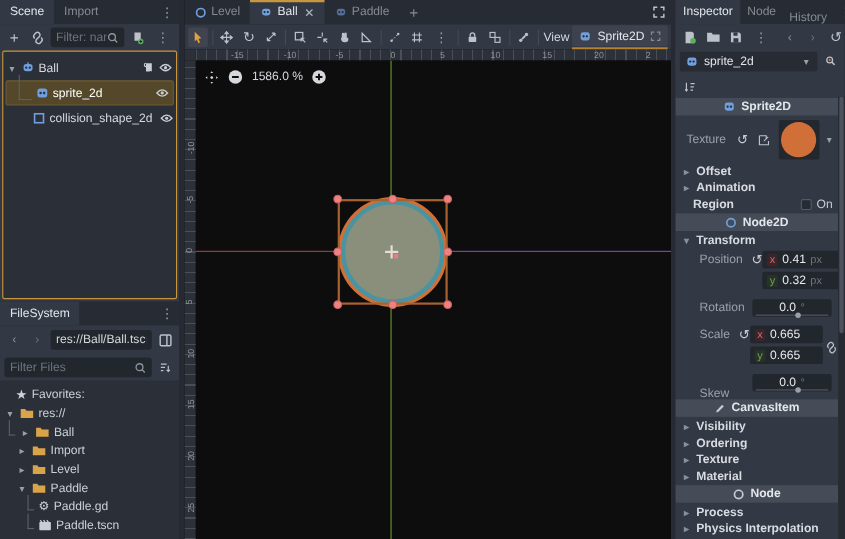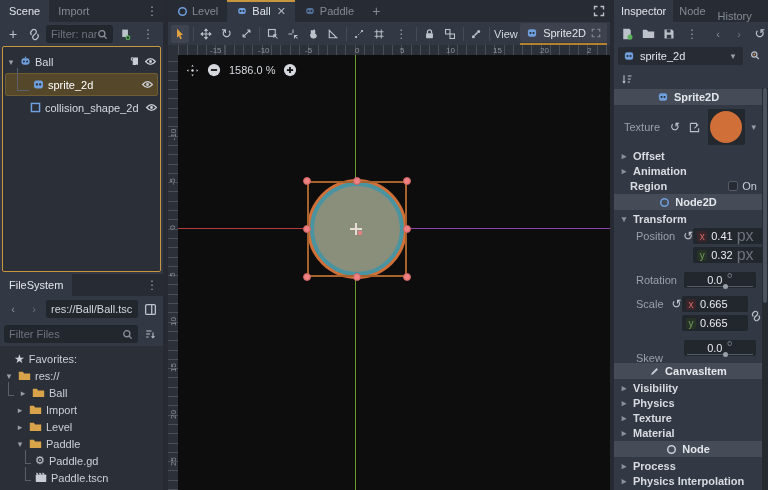--- a/index.html
+++ b/index.html
@@ -40,21 +40,21 @@
   .insp-hdr{height:16px;background:#454b57;display:flex;align-items:center;justify-content:center;gap:5px;font-weight:bold;color:#e3e6ea;margin:1px 0}
   .g-row{display:flex;align-items:center;height:15px;gap:4px;padding-left:5px;font-weight:bold;color:#d8dbe0}
   .g-row .chev{font-size:9px;color:#8a9099}
   .prop{display:flex;align-items:flex-start;padding:2px 6px 2px 22px;color:#9ba1ab}
   .fields{margin-left:auto;display:flex;flex-direction:column;gap:3px}
   .field{display:flex;align-items:center;background:#22262d;border-radius:2px;height:16px;padding:0 4px;width:72px;position:relative}
   .badge{width:10px;font-size:10px;text-align:center;margin-right:4px;border-radius:2px}
   .badge.x{color:#d4696b;background:#3a262a}
   .badge.y{color:#74a05c;background:#263326}
   .val{color:#e9ebef}
-  .suffix{color:#6e747e;margin-left:4px;font-size:16px}
+  .suffix{color:#6e747e;margin-left:4px;font-size:10px}
   .slider{position:absolute;left:3px;right:3px;bottom:1px;height:1px;background:#565c66}
   .slider i{position:absolute;left:55%;top:-2px;width:5px;height:5px;border-radius:50%;background:#9aa0a9}
   .revert{color:#c6cad1;font-size:12px;line-height:1}
   .scrollbar{position:absolute;right:0;top:88px;bottom:0;width:6px;background:#262a31}
   .scrollbar .thumb{position:absolute;top:0;left:1px;width:4px;height:215px;border-radius:2px;background:#4c525e}
 </style>
 </head>
 <body>
 
 <div class="panel" style="left:0;top:0;width:163px;height:490px">
@@ -691,21 +691,21 @@
         </span>
       <span>CanvasItem</span>
     </div>
 
     <div class="g-row">
         <span class="chev">▸</span>
         <span>Visibility</span>
       </div>
     <div class="g-row">
         <span class="chev">▸</span>
-        <span>Physics</span>
+        <span>Ordering</span>
       </div>
     <div class="g-row">
         <span class="chev">▸</span>
         <span>Texture</span>
       </div>
     <div class="g-row">
         <span class="chev">▸</span>
         <span>Material</span>
       </div>
 

